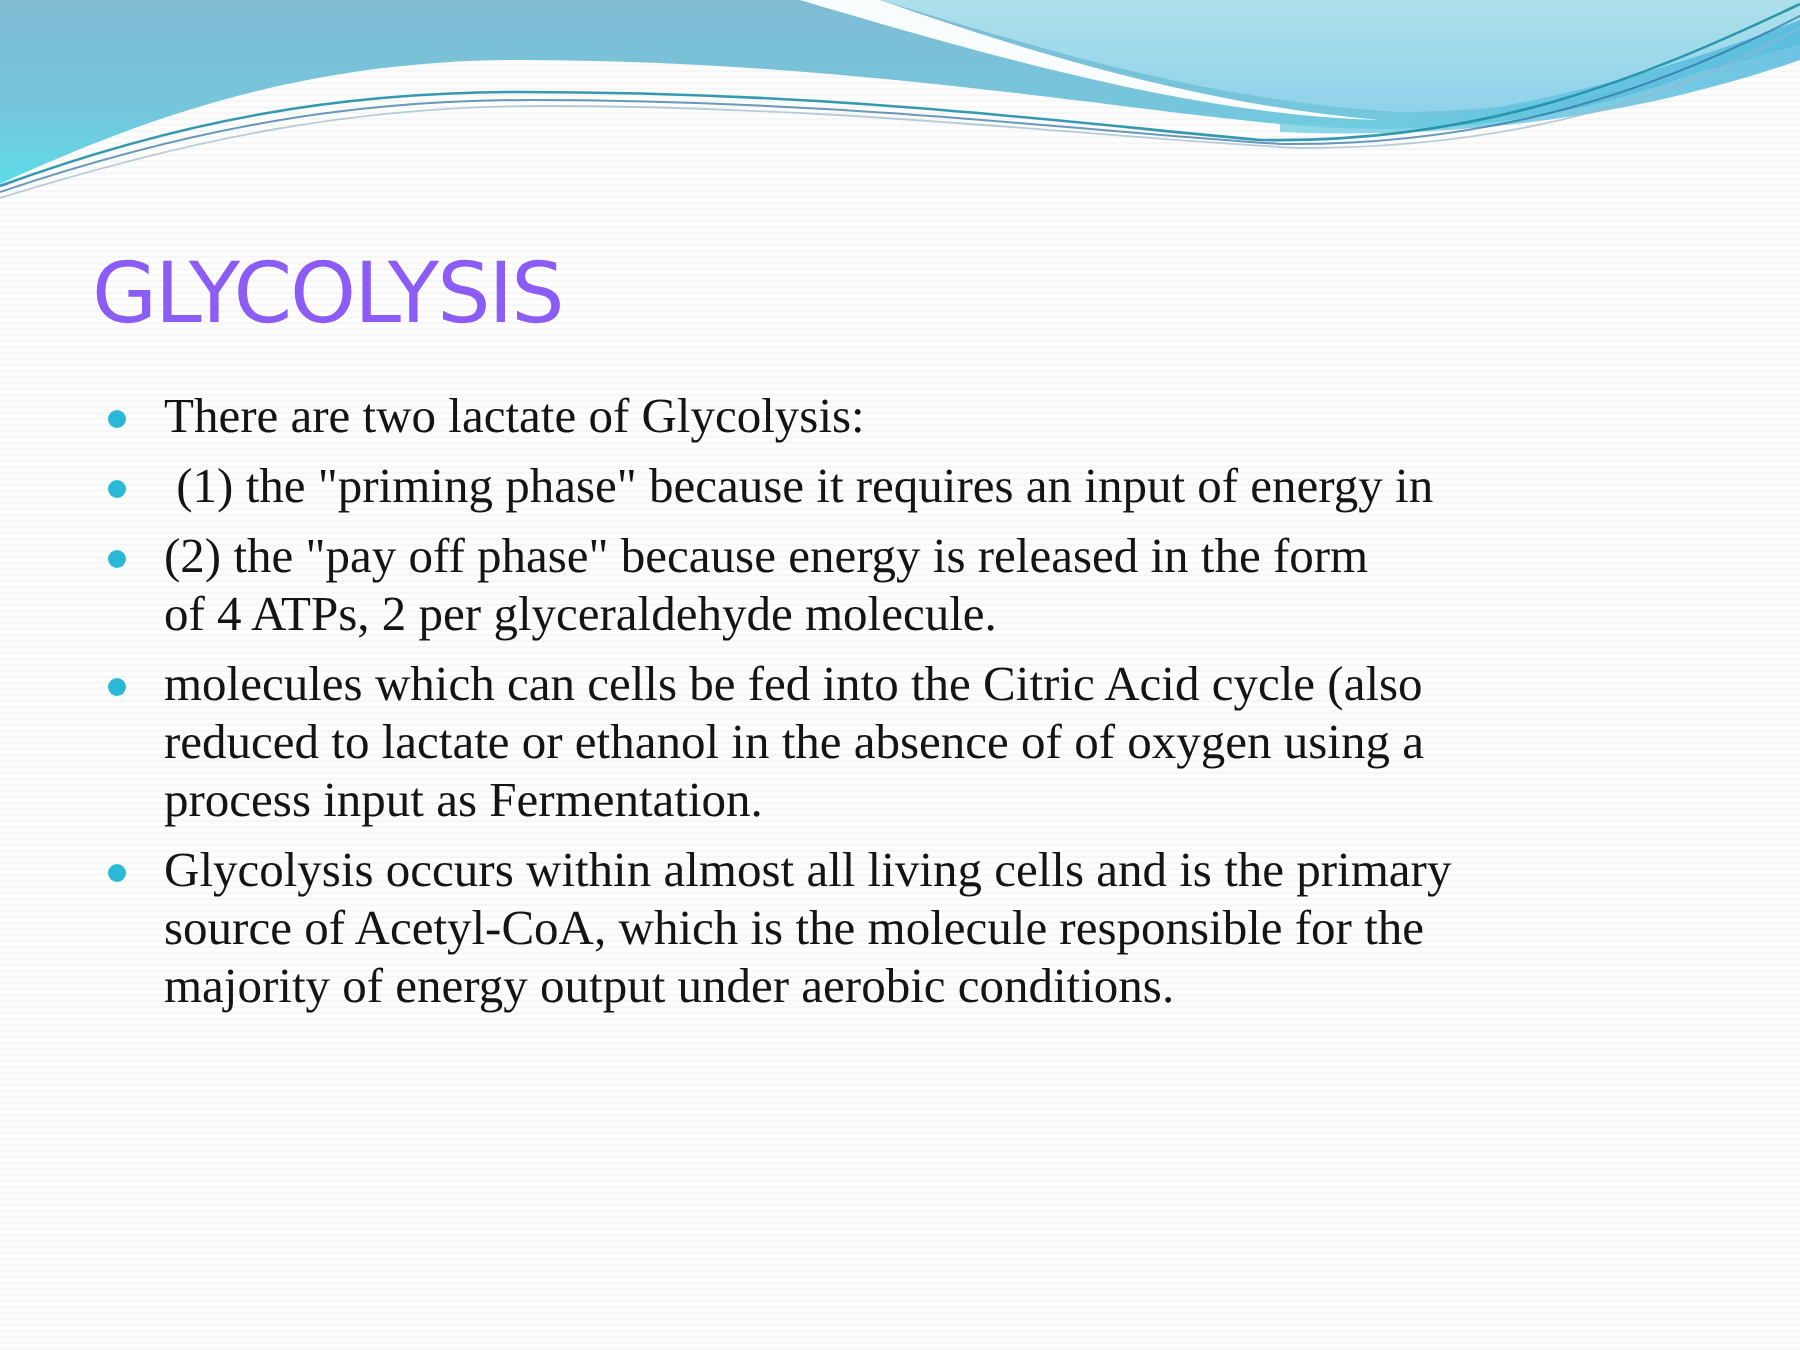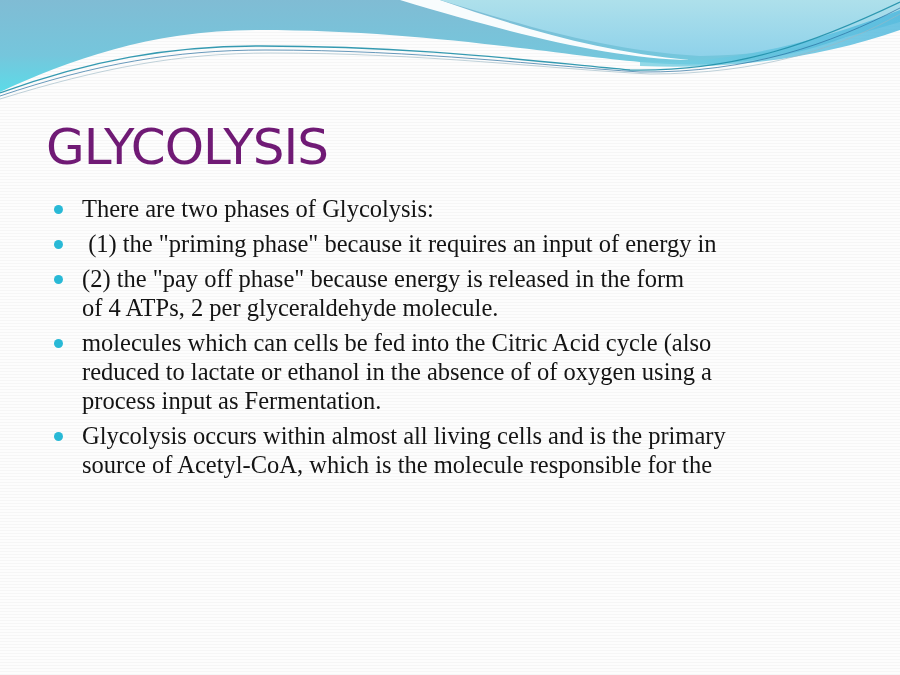--- a/index.html
+++ b/index.html
@@ -34,23 +34,23 @@
       height: 110px;
       z-index: 1;
     }
     .title {
       position: absolute;
       left: 46px;
       top: 112px;
       margin: 0;
       font-family: "DejaVu Sans", sans-serif;
       font-weight: normal;
-      font-size: 50px;
+      font-size: 42px;
       letter-spacing: -1px;
-      color: #701a75;
+      color: #8b5cf6;
       line-height: 70px;
       z-index: 2;
     }
     .bullets {
       position: absolute;
       left: 0;
       top: 194px;
       width: 900px;
       margin: 0;
       padding: 0;
@@ -116,36 +116,37 @@
     <path d="M0,93 C90,60 170,46 260,46 C420,46 540,62 630,70 C740,72 820,40 900,2" fill="none" stroke="#1f8fa8" stroke-width="1.3" opacity="0.9"></path>
     <path d="M0,96 C95,64 175,50 265,50 C420,50 545,66 640,72 C750,73 830,44 900,8" fill="none" stroke="#2a6fa0" stroke-width="1" opacity="0.7"></path>
     <path d="M0,99 C100,68 180,53 270,53 C425,53 550,69 650,74 C760,74 840,48 900,14" fill="none" stroke="#9bb8c4" stroke-width="0.9" opacity="0.7"></path>
   </svg>
 
   <h1 class="title">GLYCOLYSIS</h1>
 
   <ul class="bullets">
     <li class="bullet">
       <span class="bullet-dot"></span>
-      <span class="line">There are two phases of Glycolysis:</span>
+      <span class="line">There are two lactate of Glycolysis:</span>
     </li>
     <li class="bullet">
       <span class="bullet-dot"></span>
       <span class="line" style="white-space:pre;"> (1) the "priming phase" because it requires an input of energy in</span>
     </li>
     <li class="bullet">
       <span class="bullet-dot"></span>
       <span class="line">(2) the "pay off phase" because energy is released in the form</span>
       <span class="line">of 4 ATPs, 2 per glyceraldehyde molecule.</span>
     </li>
     <li class="bullet">
       <span class="bullet-dot"></span>
       <span class="line">molecules which can cells be fed into the Citric Acid cycle (also</span>
       <span class="line">reduced to lactate or ethanol in the absence of of oxygen using a</span>
       <span class="line">process input as Fermentation.</span>
     </li>
     <li class="bullet">
       <span class="bullet-dot"></span>
       <span class="line">Glycolysis occurs within almost all living cells and is the primary</span>
       <span class="line">source of Acetyl-CoA, which is the molecule responsible for the</span>
+      <span class="line">majority of energy output under aerobic conditions.</span>
     </li>
   </ul>
 </div>
 
 </body></html>

